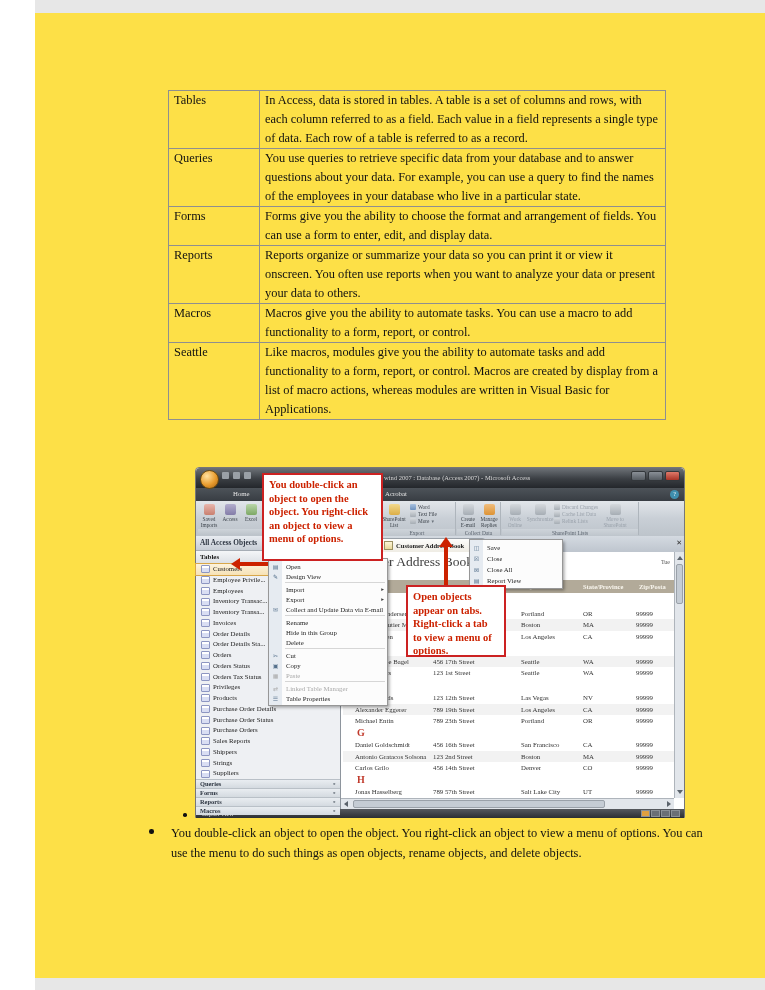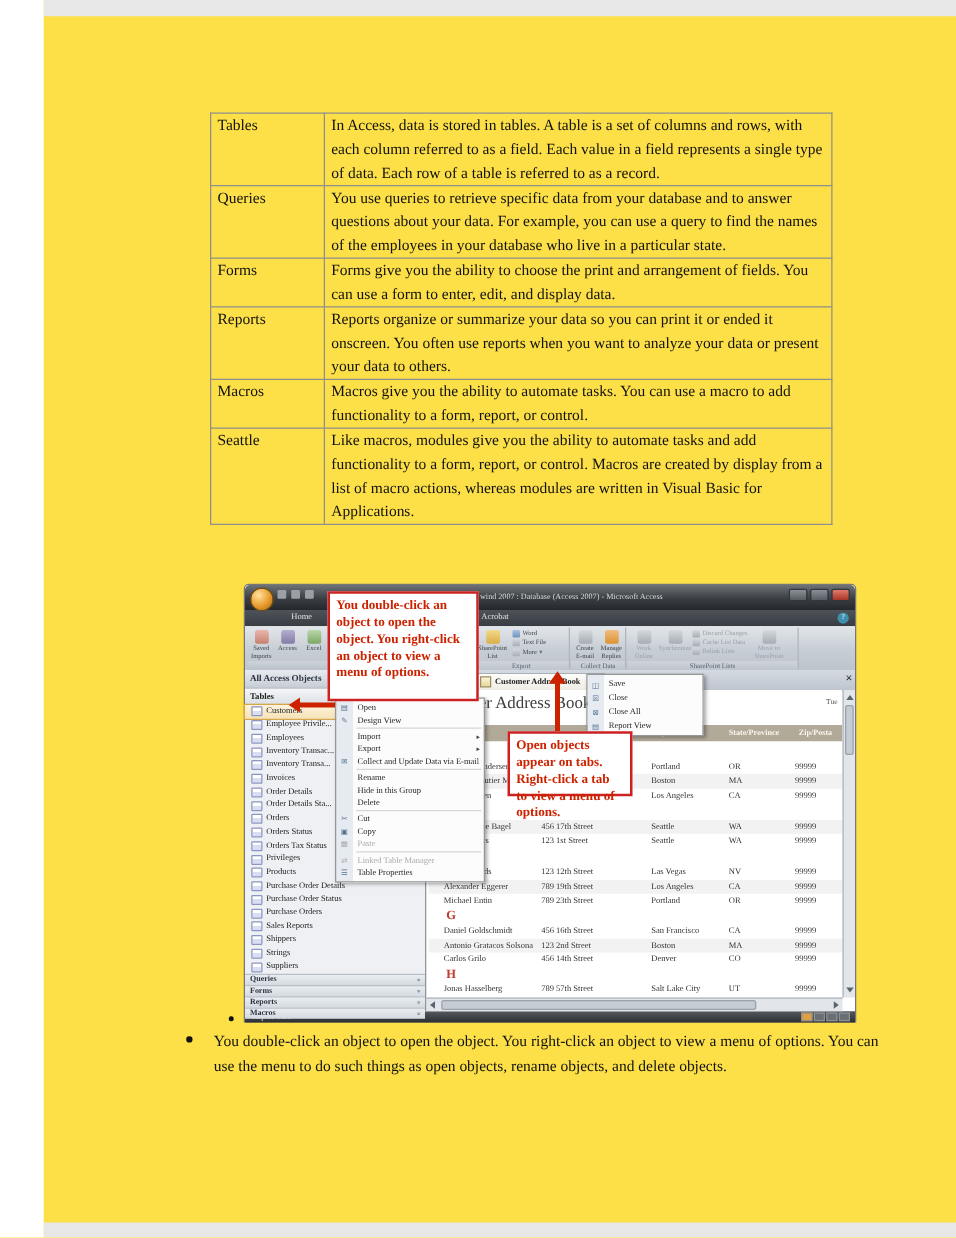--- a/index.html
+++ b/index.html
@@ -145,21 +145,21 @@
   .mi .mi-label{padding-left:4px;white-space:nowrap;overflow:hidden;}
   .mi.arrow:after{content:"▸";position:absolute;right:3px;font-size:5.5px;color:#444;}
   .mi.disabled .mi-label,.mi.disabled .glyph{color:#aaa;}
   .mi.sep{height:3px;margin-left:16px;}
   .mi.sep:before{content:"";position:absolute;left:0;right:2px;top:1px;border-top:1px solid #d6d6d6;}
 
   
   .callout{position:absolute;background:#fff;border:2px solid #c22;color:#cc2200;font-weight:bold;
            font-size:10.5px;line-height:13.5px;padding:3px 5px;z-index:10;box-sizing:border-box;}
   .callout1{left:66px;top:5px;width:121px;height:88px;}
-  .callout2{left:210px;top:117px;width:100px;height:52px;}
+  .callout2{left:210px;top:117px;width:100px;height:72px;}
   .arrowh{position:absolute;z-index:9;}
   .arrow1-bar{left:43px;top:94px;width:29px;height:4px;background:#cc2200;}
   .arrow1-head{left:35px;top:90px;width:0;height:0;border-top:6px solid transparent;
                border-bottom:6px solid transparent;border-right:9px solid #cc2200;}
   .arrow2-bar{left:248px;top:78px;width:4px;height:39px;background:#cc2200;}
   .arrow2-head{left:243px;top:69px;width:0;height:0;border-left:7px solid transparent;
                border-right:7px solid transparent;border-bottom:10px solid #cc2200;}
 
   
   .stray-dot{position:absolute;left:148px;top:813px;width:3.5px;height:3.5px;border-radius:50%;background:#111;}
@@ -181,26 +181,26 @@
           <td class="def">In Access, data is stored in tables. A table is a set of columns and rows, with each column referred to as a field. Each value in a field represents a single type of data. Each row of a table is referred to as a record.</td>
         </tr>
 
         <tr class="g-row">
           <td class="term">Queries</td>
           <td class="def">You use queries to retrieve specific data from your database and to answer questions about your data. For example, you can use a query to find the names of the employees in your database who live in a particular state.</td>
         </tr>
 
         <tr class="g-row">
           <td class="term">Forms</td>
-          <td class="def">Forms give you the ability to choose the print and arrangement of fields. You can use a form to enter, edit, and display data.</td>
+          <td class="def">Forms give you the ability to choose the format and arrangement of fields. You can use a form to enter, edit, and display data.</td>
         </tr>
 
         <tr class="g-row">
           <td class="term">Reports</td>
-          <td class="def">Reports organize or summarize your data so you can print it or ended it onscreen. You often use reports when you want to analyze your data or present your data to others.</td>
+          <td class="def">Reports organize or summarize your data so you can print it or view it onscreen. You often use reports when you want to analyze your data or present your data to others.</td>
         </tr>
 
         <tr class="g-row">
           <td class="term">Macros</td>
           <td class="def">Macros give you the ability to automate tasks. You can use a macro to add functionality to a form, report, or control.</td>
         </tr>
 
         <tr class="g-row">
           <td class="term">Seattle</td>
           <td class="def">Like macros, modules give you the ability to automate tasks and add functionality to a form, report, or control. Macros are created by display from a list of macro actions, whereas modules are written in Visual Basic for Applications.</td>

